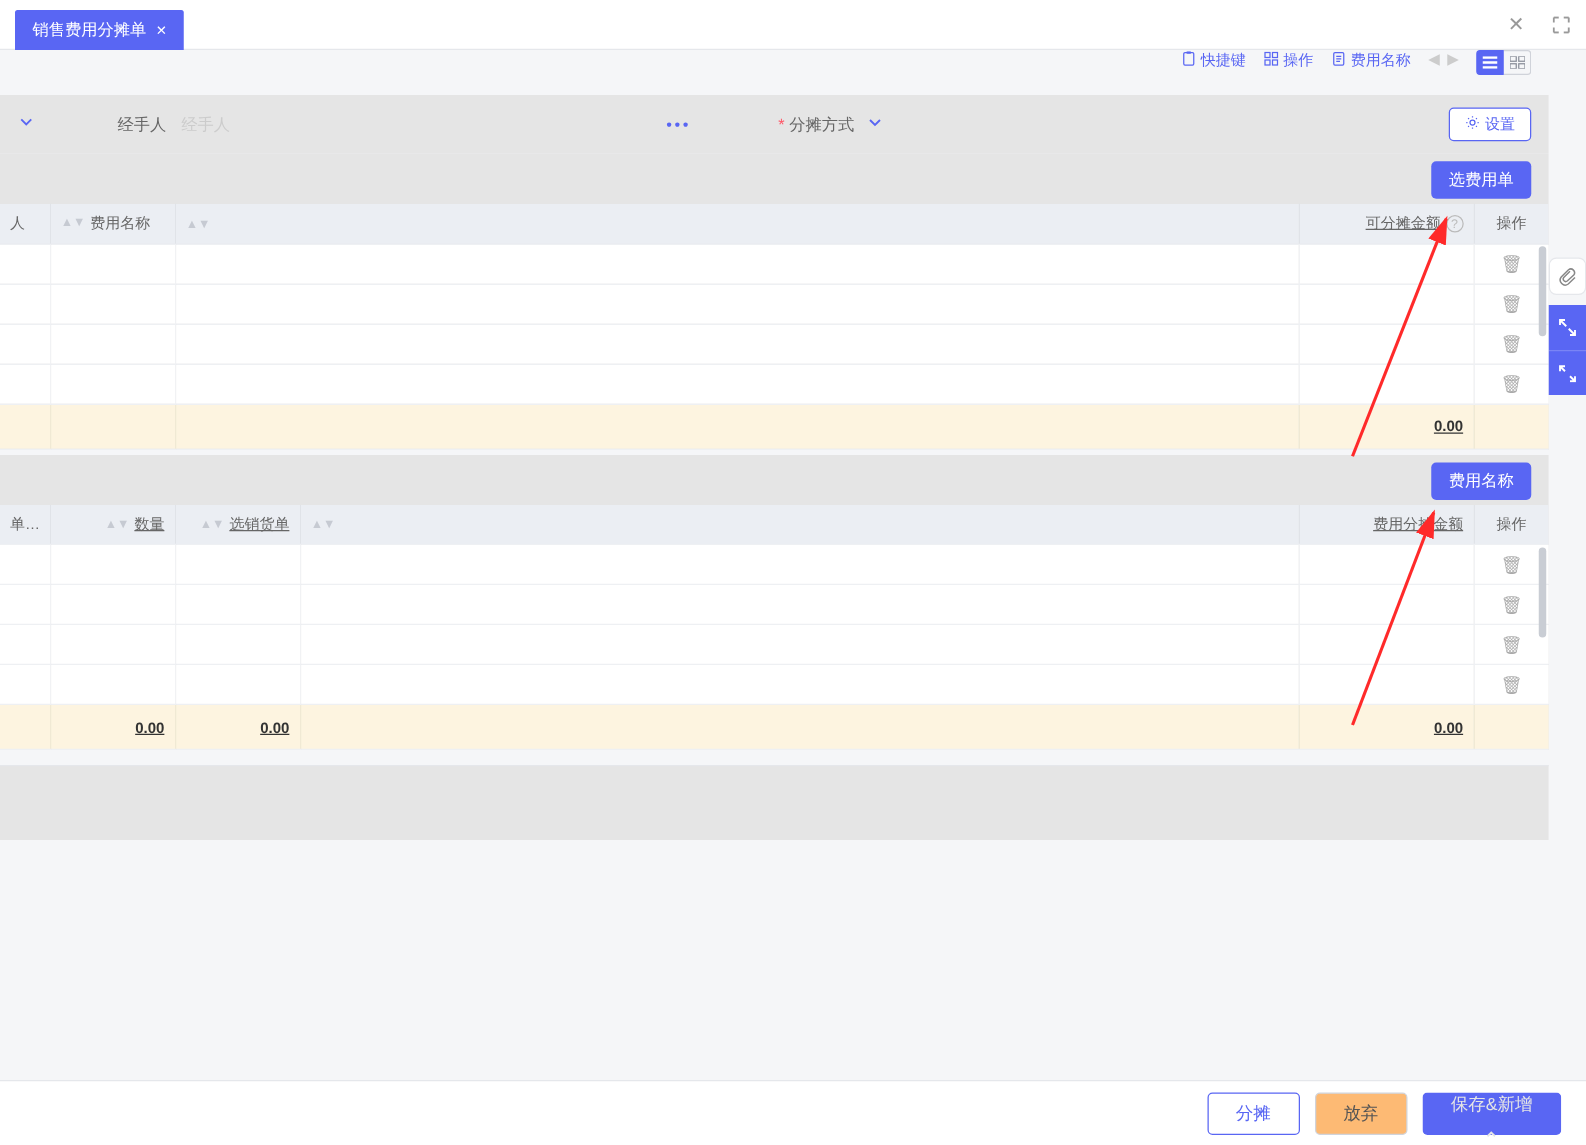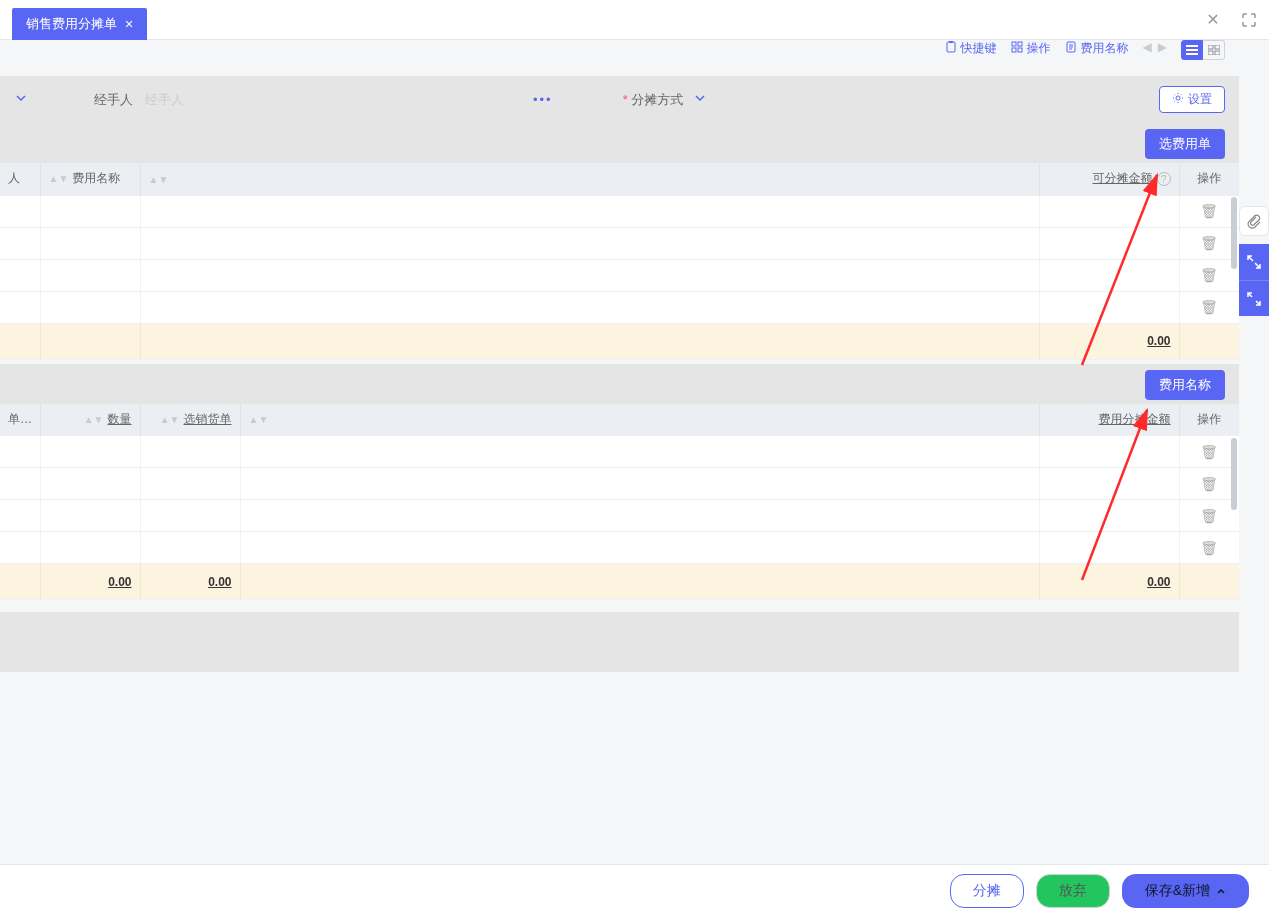--- a/index.html
+++ b/index.html
@@ -132,27 +132,27 @@
   .spacer-block { background: var(--bg-gray); height: 10px; }
 
   
   .footer {
     position: absolute; bottom: 0; left: 0; right: 0; height: 52px;
     background: #fff; border-top: 1px solid var(--border);
     display: flex; align-items: center; justify-content: flex-end;
     gap: 12px; padding: 0 20px;
   }
   .btn {
-    height: 34px; padding: 0 22px; border-radius: 14px; font-size: 14px;
+    height: 34px; padding: 0 22px; border-radius: 4px; font-size: 14px;
     display: inline-flex; align-items: center; gap: 6px; cursor: pointer;
     border: 1px solid transparent;
   }
   .btn.outline-primary { border-color: var(--primary); color: var(--primary); background: #fff; }
-  .btn.outline { border-color: #d0d3da; color: #555; background: #22c55e; }
-  .btn.primary { background: var(--primary); color: #0f172a; }
+  .btn.outline { border-color: #d0d3da; color: #555; background: #fdba74; }
+  .btn.primary { background: var(--primary); color: #e5e5e5; flex-direction: column; }
 
   
   .side-col {
     position: absolute; right: 0; top: 56px; width: 30px;
     display: flex; flex-direction: column; align-items: center;
   }
   .clip {
     width: 30px; height: 30px; background: #fff; border: 1px solid var(--border);
     border-radius: 6px; display: flex; align-items: center; justify-content: center;
     color: #888; margin-top: 150px; cursor: pointer; font-size: 16px;

